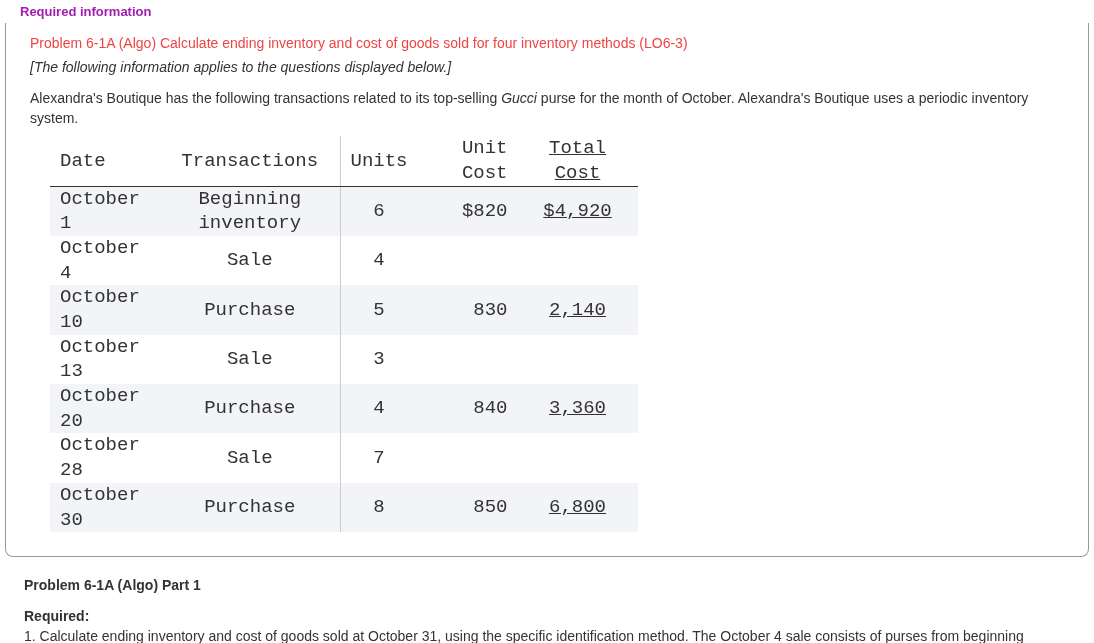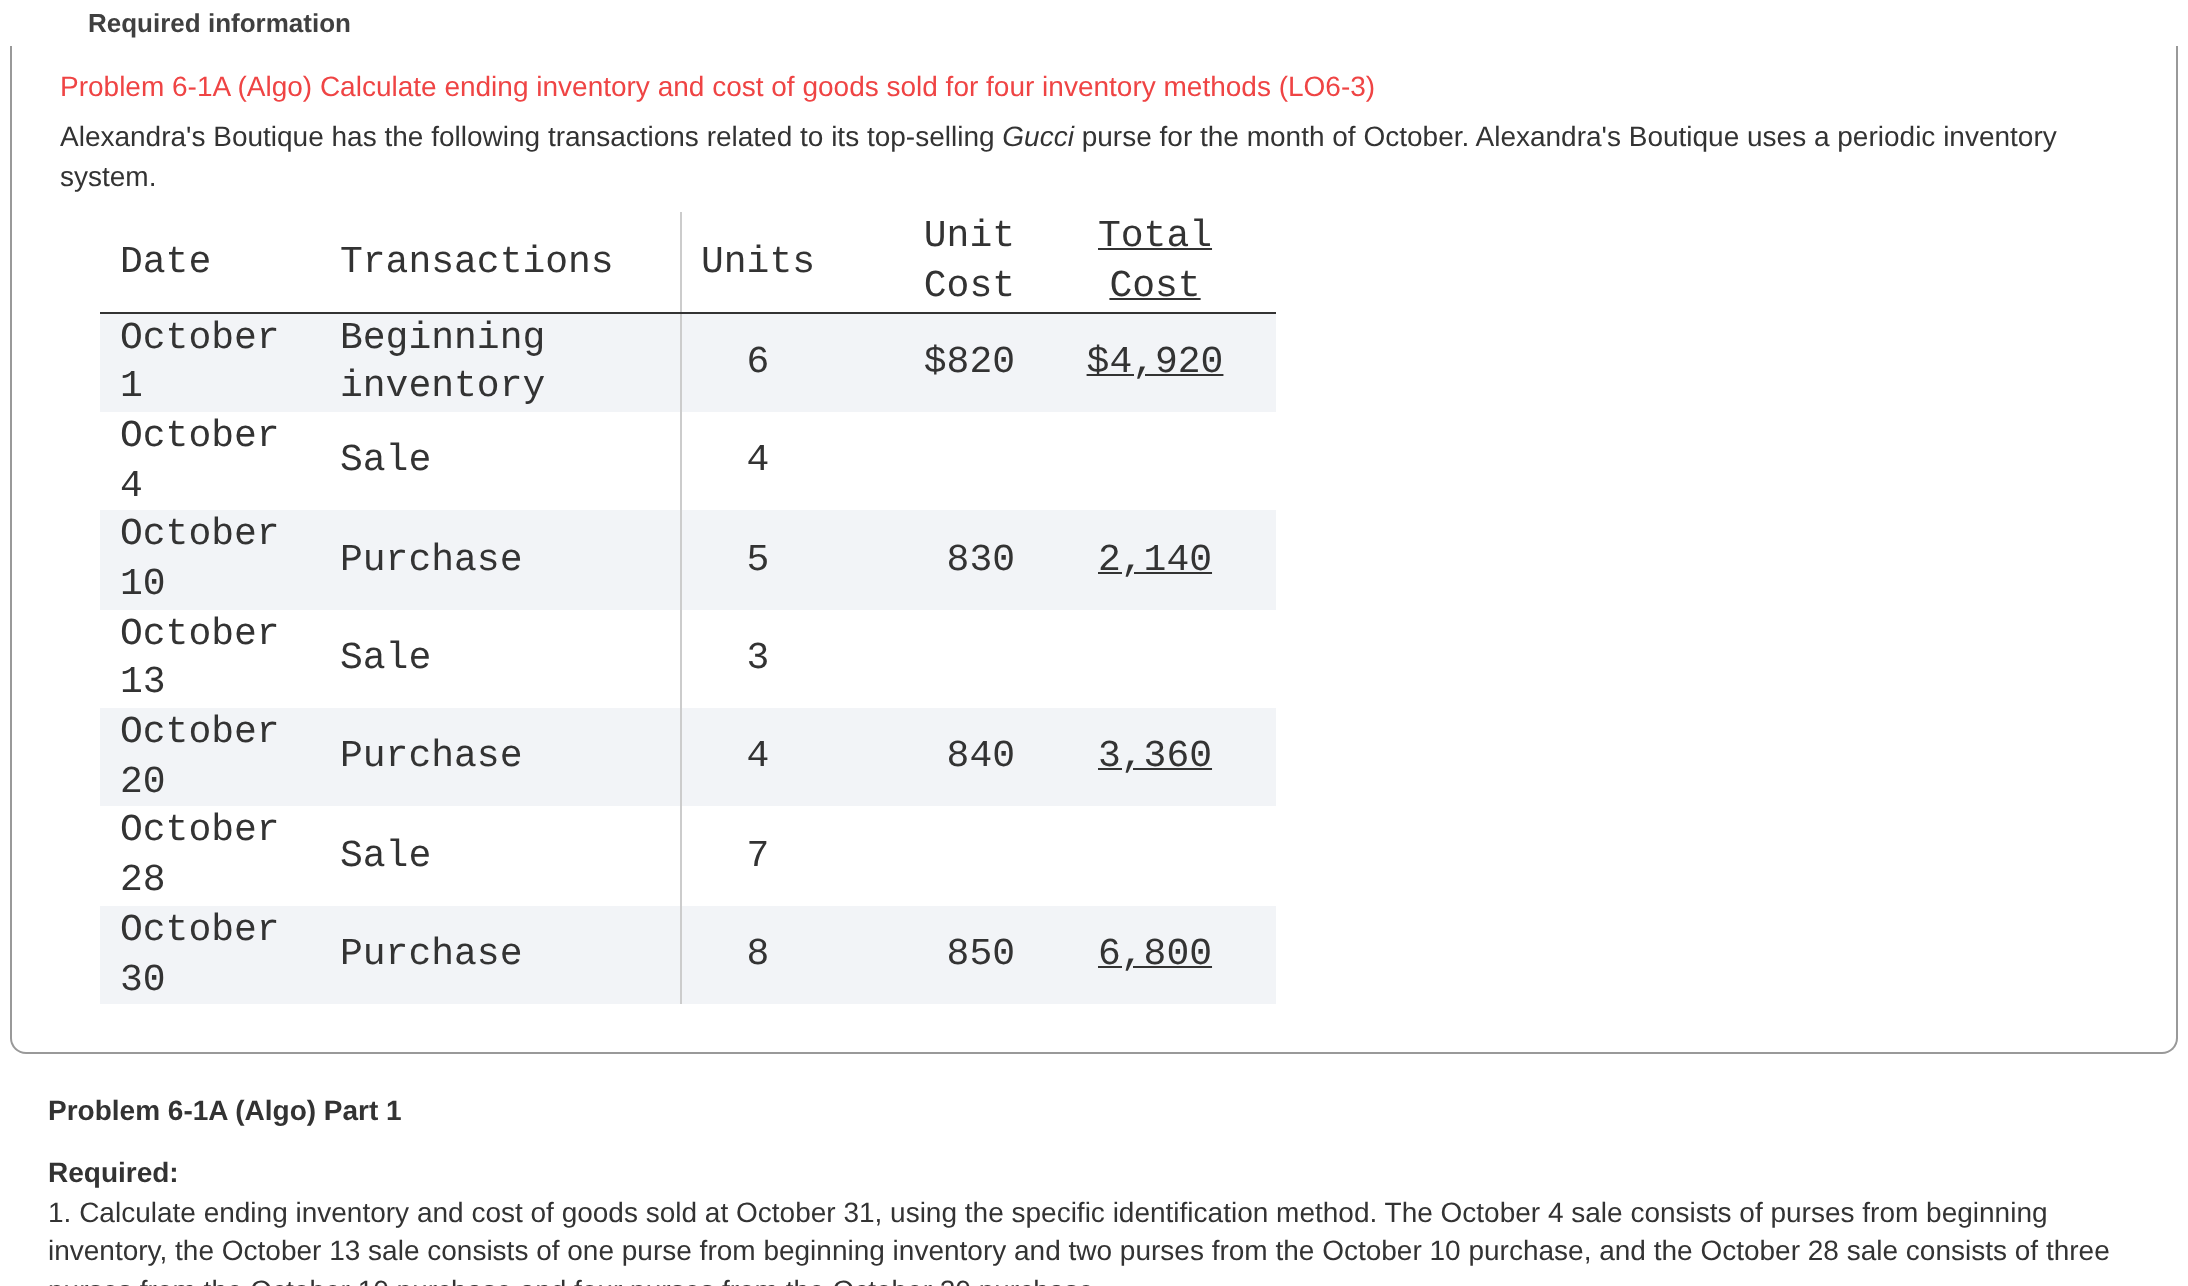--- a/index.html
+++ b/index.html
@@ -1,28 +1,28 @@
 <!DOCTYPE html>
 <html><head>
   <meta charset="utf-8">
   <style>
     * { margin: 0; padding: 0; box-sizing: border-box; }
     body { font-family: Arial, Helvetica, sans-serif; color: #333; background: #fff; font-size: 14px; }
-    .header-tab { font-weight: bold; color: #404040; padding: 4px 20px; font-size: 13px; margin-left: 24px; }
+    .header-tab { font-weight: bold; color: #a21caf; padding: 4px 20px; font-size: 13px; }
     .problem-box { border: 1px solid #999; border-radius: 0 0 8px 8px; padding: 12px 24px 24px 24px; margin: 0 5px 16px 5px; border-top: none; }
     .problem-title { font-weight: normal; color: #ef4444; margin-bottom: 8px; font-size: 14px; }
     .applies { font-style: italic; margin-bottom: 14px; font-size: 14px; }
     .narrative { margin-bottom: 8px; line-height: 1.4; font-size: 14px; }
     .italic { font-style: italic; }
     .inv-table { border-collapse: collapse; margin-left: 20px; font-family: 'Courier New', monospace; font-size: 19px; background: #fff; }
     .inv-table th, .inv-table td { padding: 0 10px; line-height: 1.3; }
     .inv-table th { font-weight: normal; border-bottom: 1px solid #333; }
     .inv-table tbody tr:nth-child(odd) td { background: #f2f4f7; }
     .c-date { width: 110px; text-align: left; }
-    .c-trans { width: 180px; text-align: left; }
+    .c-trans { width: 180px; text-align: center; }
     .c-units { width: 60px; text-align: right; border-left: 1px solid #ccc; }
     .c-cost { width: 100px; text-align: right; }
     .c-total { width: 120px; text-align: center; text-decoration: underline; }
     .inv-table td.c-units, .inv-table th.c-units { text-align: center; }
     .total-line td.c-total { border-top: 1px solid #333; }
     .dbl-under { border-bottom: 3px double #333; display: inline-block; padding: 0 4px; }
     .section-head { font-weight: bold; margin: 20px 0 14px 24px; font-size: 14px; }
     .req-block { margin: 0 24px 18px 24px; line-height: 1.4; font-size: 14px; }
     .answer-table { border-collapse: collapse; margin-left: 24px; font-size: 13px; }
     .answer-table td { border: 1px solid #333; padding: 2px 6px; }
@@ -30,20 +30,21 @@
     .answer-input-cell { width: 110px; padding: 0 !important; border-left: none !important; background: #fdf9de; }
     .answer-input-cell input { width: 100%; border: none; padding: 2px 4px; font-size: 13px; background: transparent; outline: none; }
   </style>
 </head>
 <body>
 
 <div class="header-tab">Required information</div>
 
 <div class="problem-box">
   <div class="problem-title">Problem 6-1A (Algo) Calculate ending inventory and cost of goods sold for four inventory methods (LO6-3)</div>
+  <div class="applies">[The following information applies to the questions displayed below.]</div>
   <div class="narrative">
     <span>Alexandra's Boutique has the following transactions related to its top-selling </span><span class="italic">Gucci</span><span> purse for the month of October. Alexandra's Boutique uses a periodic inventory system.</span>
   </div>
 
   <table class="inv-table">
     <thead>
       <tr>
         <th class="c-date">Date</th>
         <th class="c-trans">Transactions</th>
         <th class="c-units">Units</th>

